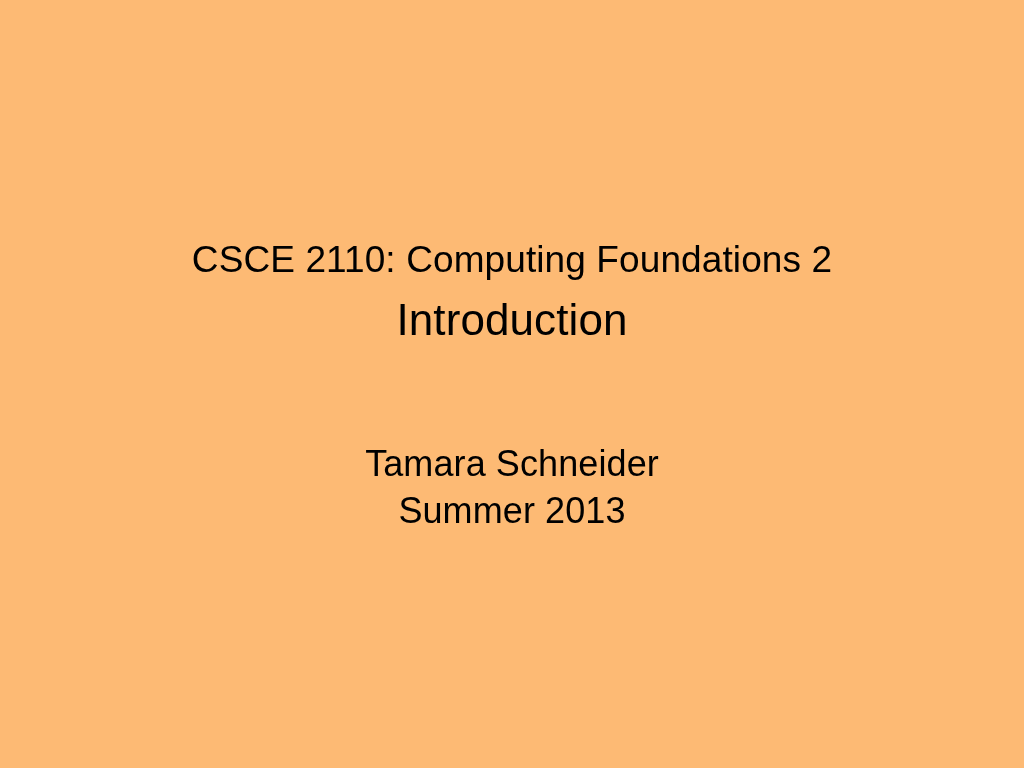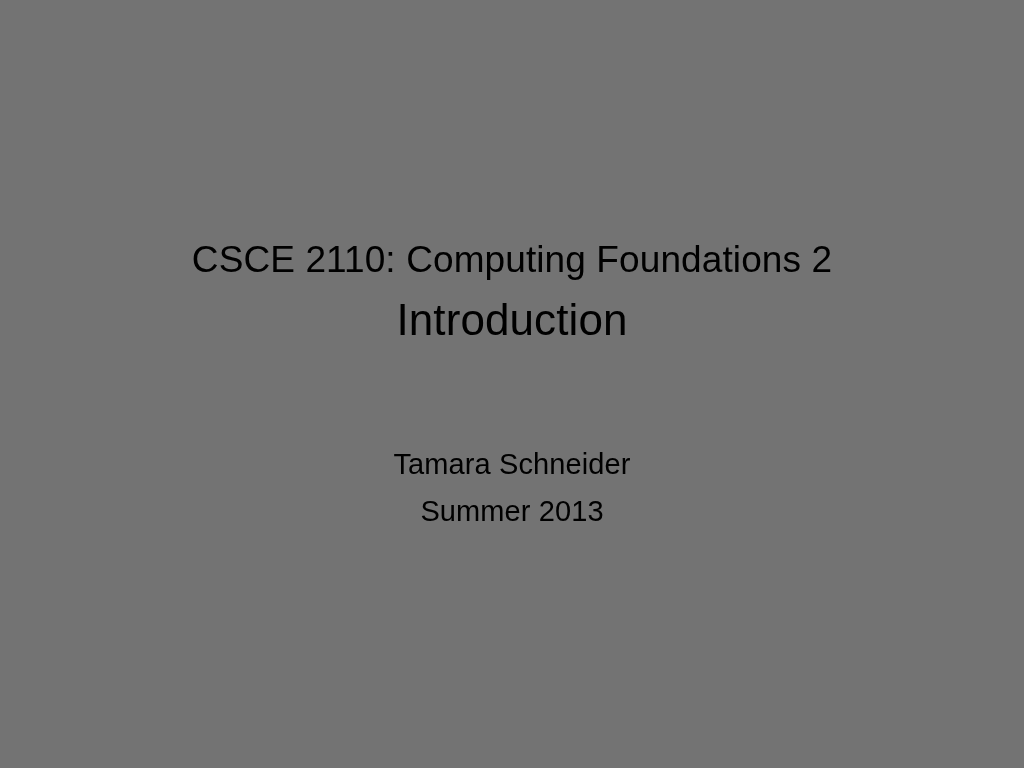--- a/index.html
+++ b/index.html
@@ -14,21 +14,21 @@
     overflow: hidden;
     background: #ffffff;
     font-family: "Liberation Sans", sans-serif;
     -webkit-font-smoothing: antialiased;
   }
 
   .slide {
     position: relative;
     width: 1024px;
     height: 768px;
-    background: #737373;
+    background: #fdba74;
     box-sizing: border-box;
   }
 
   
   .title-block {
     position: absolute;
     left: 0;
     top: 232px;
     width: 1024px;
     text-align: center;
@@ -58,30 +58,30 @@
     position: absolute;
     left: 0;
     top: 437px;
     width: 1024px;
     text-align: center;
     color: #000000;
   }
 
   .subtitle-line-1 {
     display: block;
-    font-size: 29px;
+    font-size: 36px;
     line-height: 54px;
     font-weight: 400;
     letter-spacing: 0.1px;
     white-space: nowrap;
   }
 
   .subtitle-line-2 {
     display: block;
-    font-size: 29px;
+    font-size: 36px;
     line-height: 40px;
     font-weight: 400;
     letter-spacing: 0.1px;
     white-space: nowrap;
   }
 </style>
 </head>
 <body>
 
 <div class="slide">

